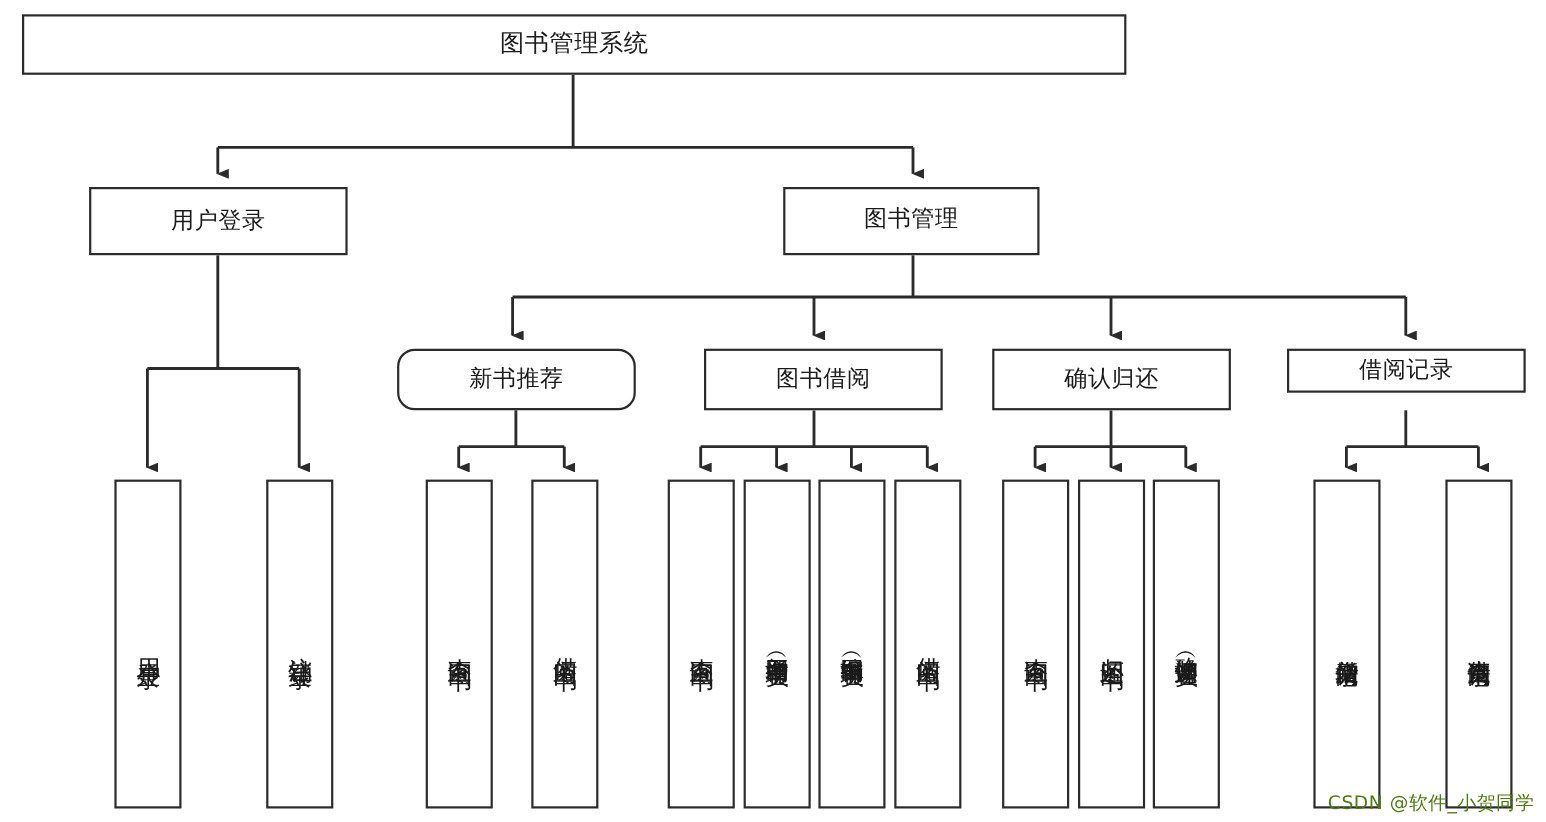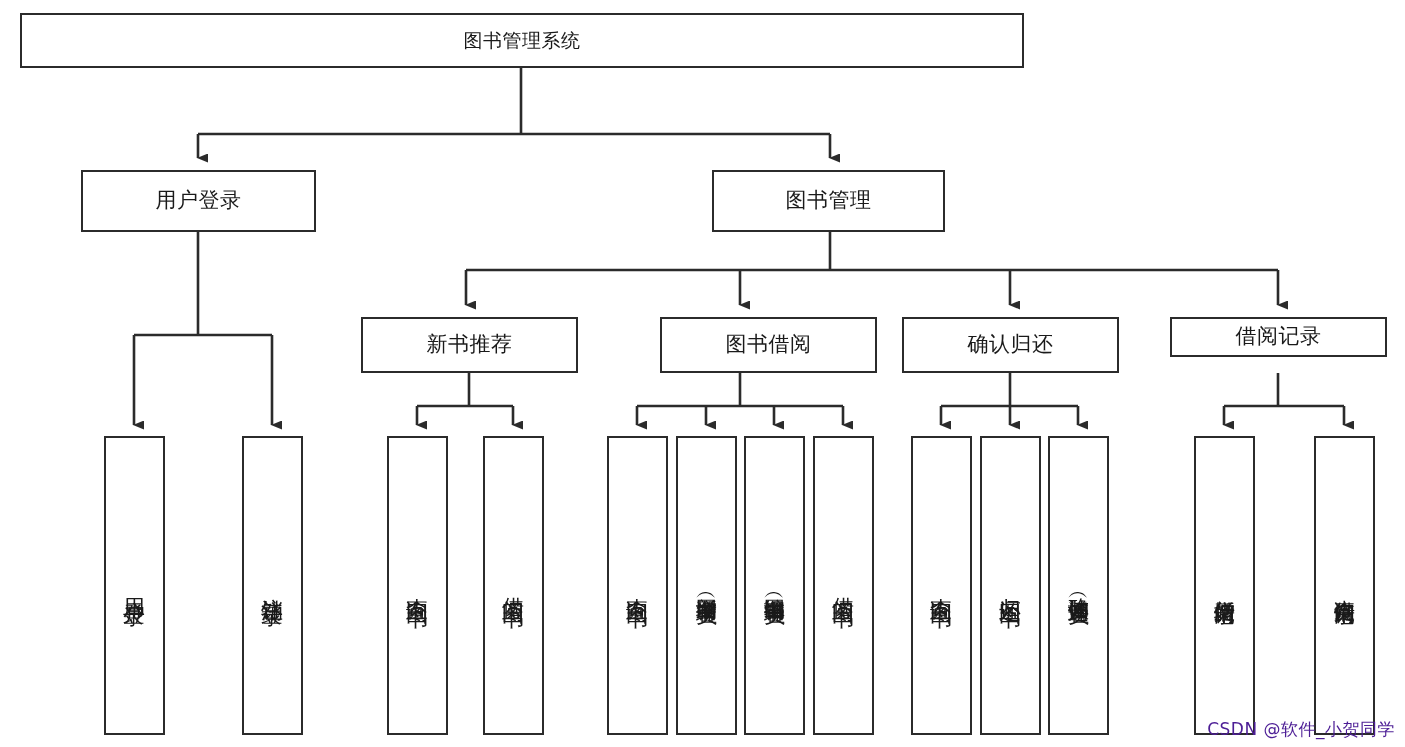--- a/index.html
+++ b/index.html
@@ -26,21 +26,21 @@
     align-items: center;
     justify-content: center;
   }
   .node-label-h {
     font-size: 21px;
     color: #1a1a1a;
     line-height: 1.1;
     white-space: nowrap;
     letter-spacing: 0.5px;
   }
-  .node-box.root .node-label-h { font-size: 19px; }
+  .node-box.root .node-label-h { font-size: 22px; }
   .node-box.lvl2 .node-label-h { font-size: 21px; }
   .node-box.lvl3 .node-label-h { font-size: 21px; }
   .leaf-box {
     position: absolute;
     box-sizing: border-box;
     background: #ffffff;
     border: 2.5px solid #2b2b2b;
     display: flex;
     align-items: center;
     justify-content: center;
@@ -63,21 +63,21 @@
     top: 0;
     width: 1405px;
     height: 747px;
     pointer-events: none;
   }
   .watermark {
     position: absolute;
     right: 10px;
     bottom: 6px;
     font-size: 17px;
-    color: #4c1d95;
+    color: #4d7c0f;
     white-space: nowrap;
     letter-spacing: 0.5px;
   }
 </style>
 </head>
 <body>
 
 <div id="diagram-root">
 
   <svg class="connectors" viewBox="0 0 1405 747" xmlns="http://www.w3.org/2000/svg">
@@ -133,28 +133,28 @@
     </g>
   </svg>
 
   <div class="node-box root" style="left:20px; top:13px; width:1004px; height:55px;">
     <span class="node-label-h">图书管理系统</span>
   </div>
 
   <div class="node-box lvl2" style="left:81px; top:170px; width:235px; height:62px;">
     <span class="node-label-h">用户登录</span>
   </div>
-  <div class="node-box lvl2" style="left:712px; top:170px; width:233px; height:62px;">
+  <div class="node-box lvl2" style="left:712px; top:170px; width:233px; height:62px;font-family:Liberation Mono, monospace;">
     <span class="node-label-h">图书管理</span>
   </div>
 
-  <div class="node-box lvl3" style="left:361px; top:317px; width:217px; height:56px;">
+  <div class="node-box lvl3" style="left:361px; top:317px; width:217px; height:56px;border-radius:16px;">
     <span class="node-label-h">新书推荐</span>
   </div>
-  <div class="node-box lvl3" style="left:660px; top:317px; width:217px; height:56px;">
+  <div class="node-box lvl3" style="left:640px; top:317px; width:217px; height:56px;">
     <span class="node-label-h">图书借阅</span>
   </div>
   <div class="node-box lvl3" style="left:902px; top:317px; width:217px; height:56px;">
     <span class="node-label-h">确认归还</span>
   </div>
   <div class="node-box lvl3" style="left:1170px; top:317px; width:217px; height:40px;">
     <span class="node-label-h">借阅记录</span>
   </div>
 
   <div class="leaf-box" style="left:104px; top:436px; width:61px; height:299px;">

